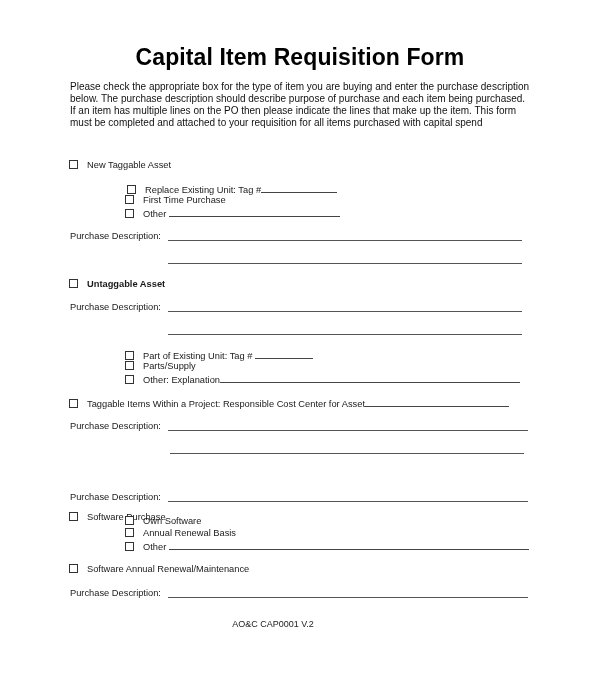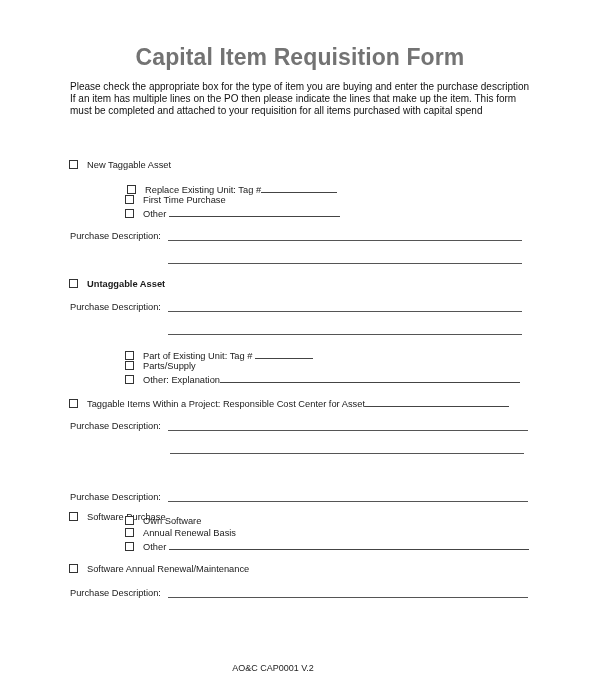--- a/index.html
+++ b/index.html
@@ -1,35 +1,36 @@
 <!DOCTYPE html>
 <html><head>
 <meta charset="utf-8">
 <style>
   html, body { margin:0; padding:0; background:#ffffff; }
   body { width:600px; height:700px; position:relative; overflow:hidden;
          font-family:"Liberation Sans", sans-serif; color:#1a1a1a; }
   .abs { position:absolute; white-space:nowrap; }
   .title { position:absolute; left:0; width:600px; top:44px; text-align:center;
-           font-size:23px; font-weight:bold; color:#737373; letter-spacing:0.1px; }
+           font-size:23px; font-weight:bold; color:#000000; letter-spacing:0.1px; }
   .intro { position:absolute; left:70px; top:81px; width:470px; font-size:10px; line-height:12.1px; color:#111; }
   .intro div { white-space:nowrap; }
   .t { font-size:9.3px; line-height:12px; color:#1a1a1a; }
   .cb { display:inline-block; width:7px; height:7px; border:1px solid #333; vertical-align:-1px; margin-right:9px; background:#fff; }
   .uline { display:inline-block; border-bottom:1px solid #444; height:10px; vertical-align:baseline; }
   .hline { position:absolute; height:0; border-top:1px solid #555; }
-  .footer { position:absolute; left:0; width:546px; top:663px; text-align:center; font-size:9px; color:#222; }
+  .footer { position:absolute; left:0; width:546px; top:619px; text-align:center; font-size:9px; color:#222; }
 </style>
 </head>
 <body>
 
 <div class="title">Capital Item Requisition Form</div>
 
 <div class="intro">
   <div>Please check the appropriate box for the type of item you are buying and enter the purchase description</div>
+  <div>below.  The purchase description should describe purpose of purchase and each item being purchased.</div>
   <div>If an item has multiple lines on the PO then please indicate the lines that make up the item.  This form</div>
   <div>must be completed and attached to your requisition for all items purchased with capital spend</div>
 </div>
 
 <div class="abs t" style="left:69px; top:159px;">
   <span class="cb"></span><span>New Taggable Asset</span>
 </div>
 <div class="abs t" style="left:127px; top:182px;">
   <span class="cb"></span><span>Replace Existing Unit: Tag #</span><span class="uline" style="width:76px;"></span>
 </div>

